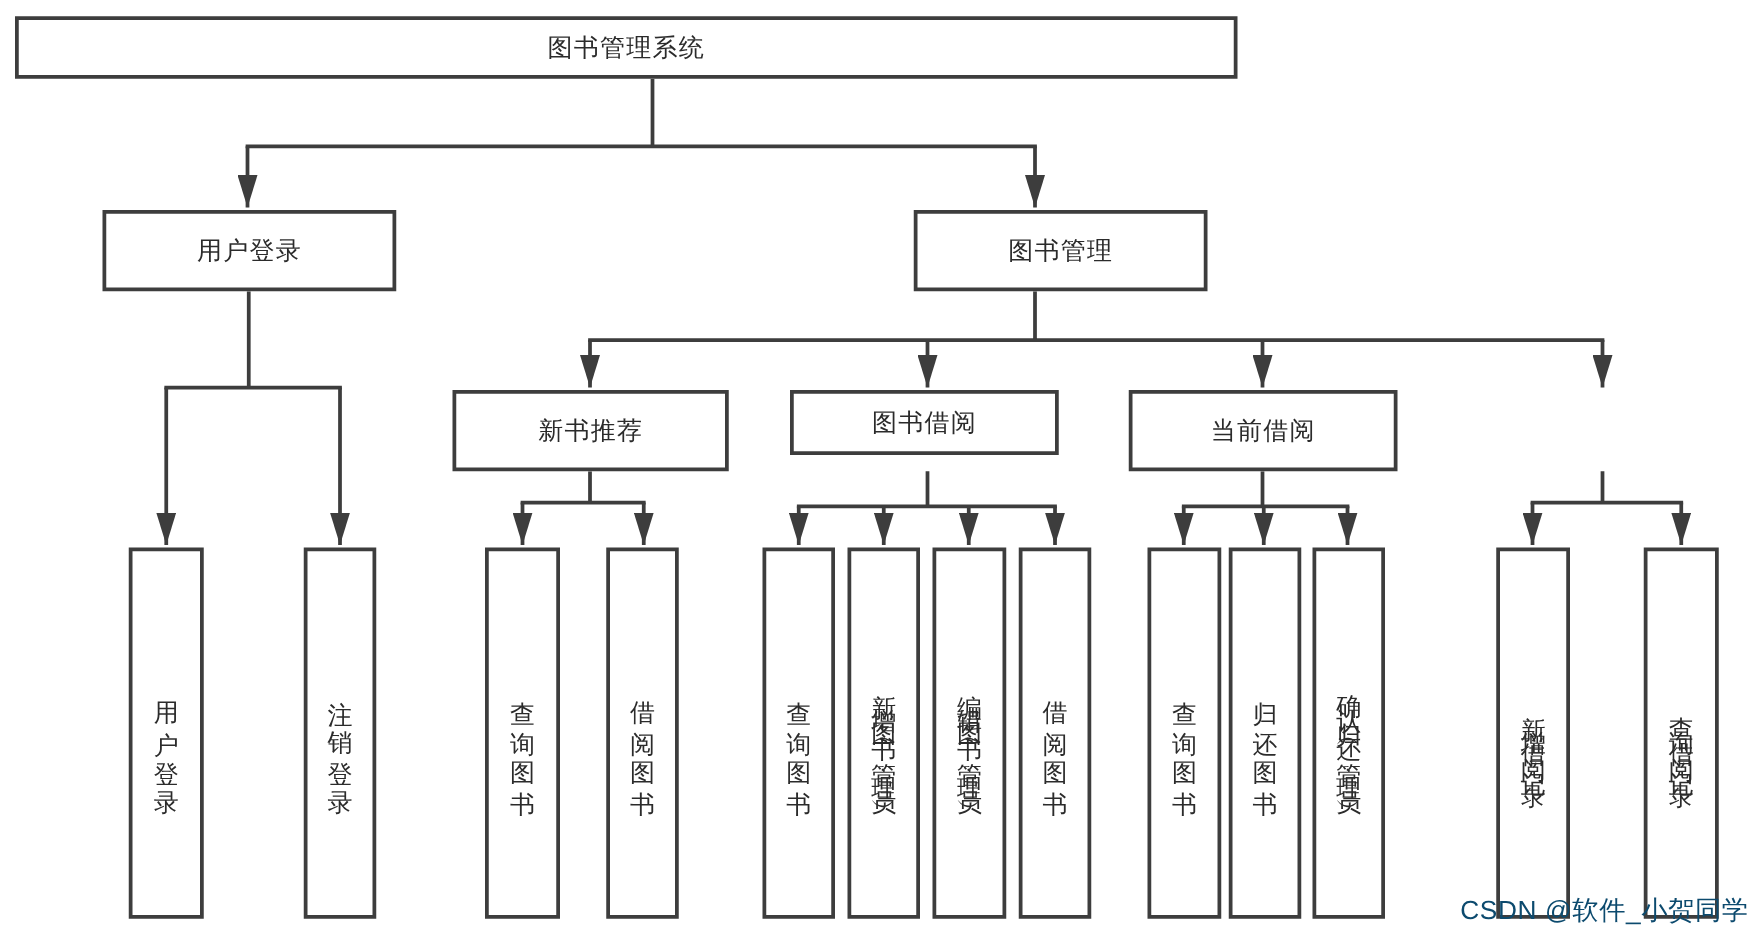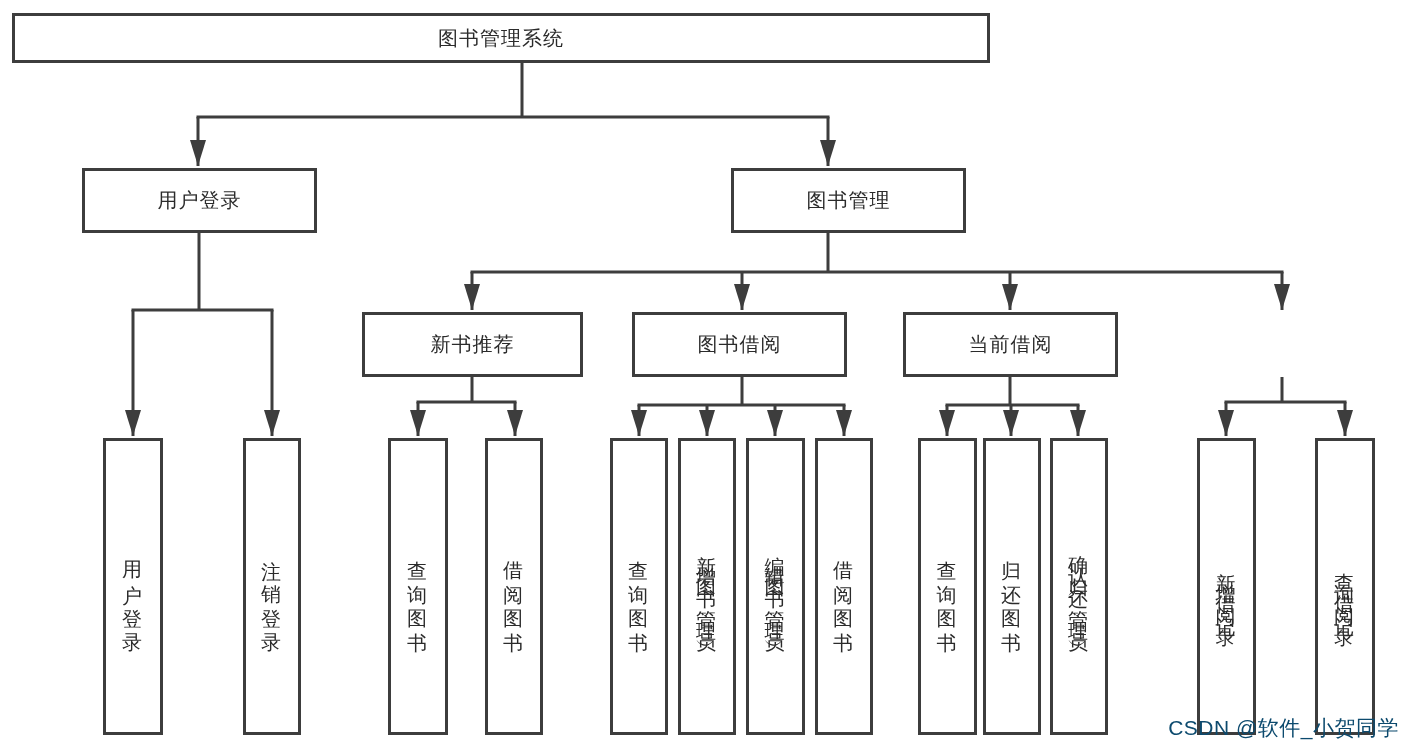--- a/index.html
+++ b/index.html
@@ -120,21 +120,21 @@
   <div class="node" style="left:82px; top:168px; width:235px; height:65px;">
     <span>用户登录</span>
   </div>
   <div class="node" style="left:711px; top:168px; width:235px; height:65px;margin-left:20px;">
     <span>图书管理</span>
   </div>
 
   <div class="node" style="left:362px; top:312px; width:221px; height:65px;">
     <span>新书推荐</span>
   </div>
-  <div class="node" style="left:632px; top:312px; width:215px; height:65px;">
+  <div class="node" style="left:632px; top:312px; width:215px; height:52px;">
     <span>图书借阅</span>
   </div>
   <div class="node" style="left:903px; top:312px; width:215px; height:65px;">
     <span>当前借阅</span>
   </div>
 
   <div class="node leaf" style="left:103px; top:438px; width:60px; height:297px;">
     <span class="vtext ls24">用户登录</span>
   </div>
   <div class="node leaf" style="left:243px; top:438px; width:58px; height:297px;">

